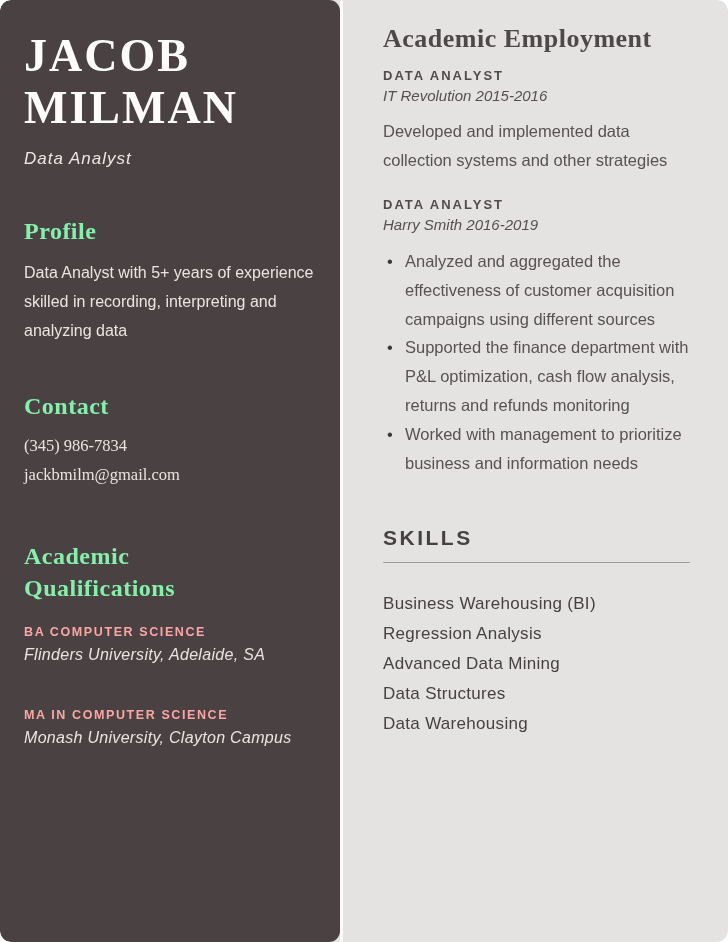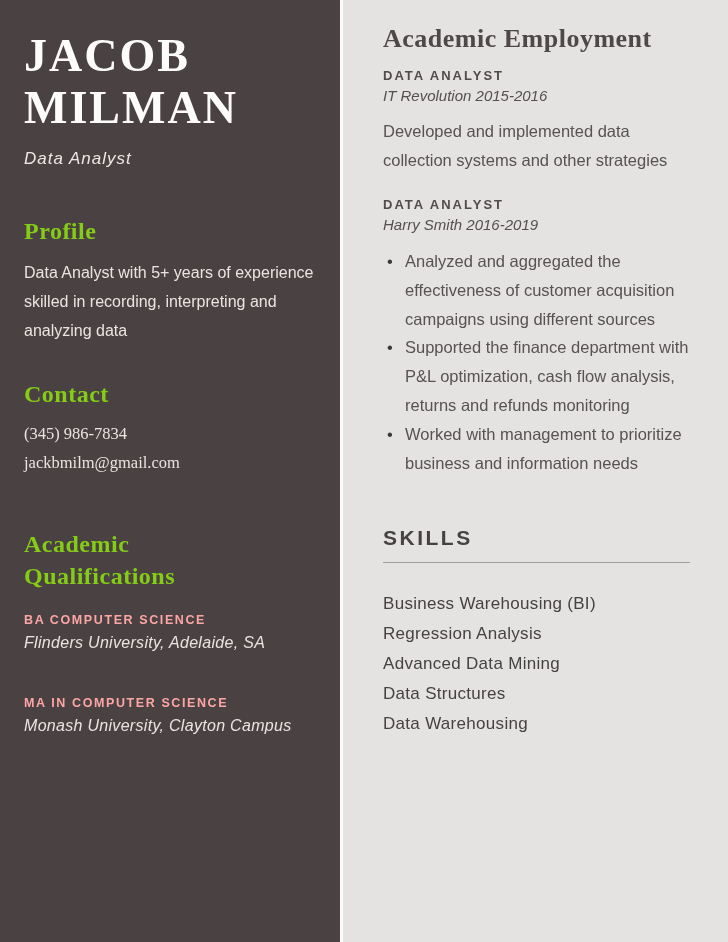--- a/index.html
+++ b/index.html
@@ -1,16 +1,16 @@
 <!DOCTYPE html>
 <html><head>
 <meta charset="utf-8">
 <style>
   html, body { margin: 0; padding: 0; background: #ffffff; }
-  * { box-sizing: border-box; }
+  * { box-sizing: border-box; border-radius: 11px; }
 
   .page {
     width: 728px;
     height: 942px;
     display: flex;
     overflow: hidden;
     background: #e4e3e1;
     font-family: "Liberation Sans", sans-serif;
   }
 
@@ -44,32 +44,32 @@
     font-size: 17px;
     letter-spacing: 1px;
     color: #ece7e4;
   }
 
   .side-heading {
     font-family: "Liberation Serif", serif;
     font-weight: 700;
     font-size: 24px;
     letter-spacing: 0.5px;
-    color: #84cc16;
+    color: #86efac;
     line-height: 1.35;
   }
   .profile-section { margin-top: 46px; }
   .profile-text {
     margin-top: 12px;
     font-size: 16px;
     line-height: 1.8;
     color: #e9e4e1;
   }
 
-  .contact-section { margin-top: 32px; }
+  .contact-section { margin-top: 44px; }
   .contact-list { margin: 10px 0 0 0; padding: 0; list-style: none; font-family: Liberation Serif, serif; }
   .contact-list li {
     font-size: 16.5px;
     line-height: 1.75;
     color: #e9e4e1;
   }
 
   .qual-section { margin-top: 50px; }
   .qual-item-1 { margin-top: 20px; }
   .qual-item-2 { margin-top: 44px; }

